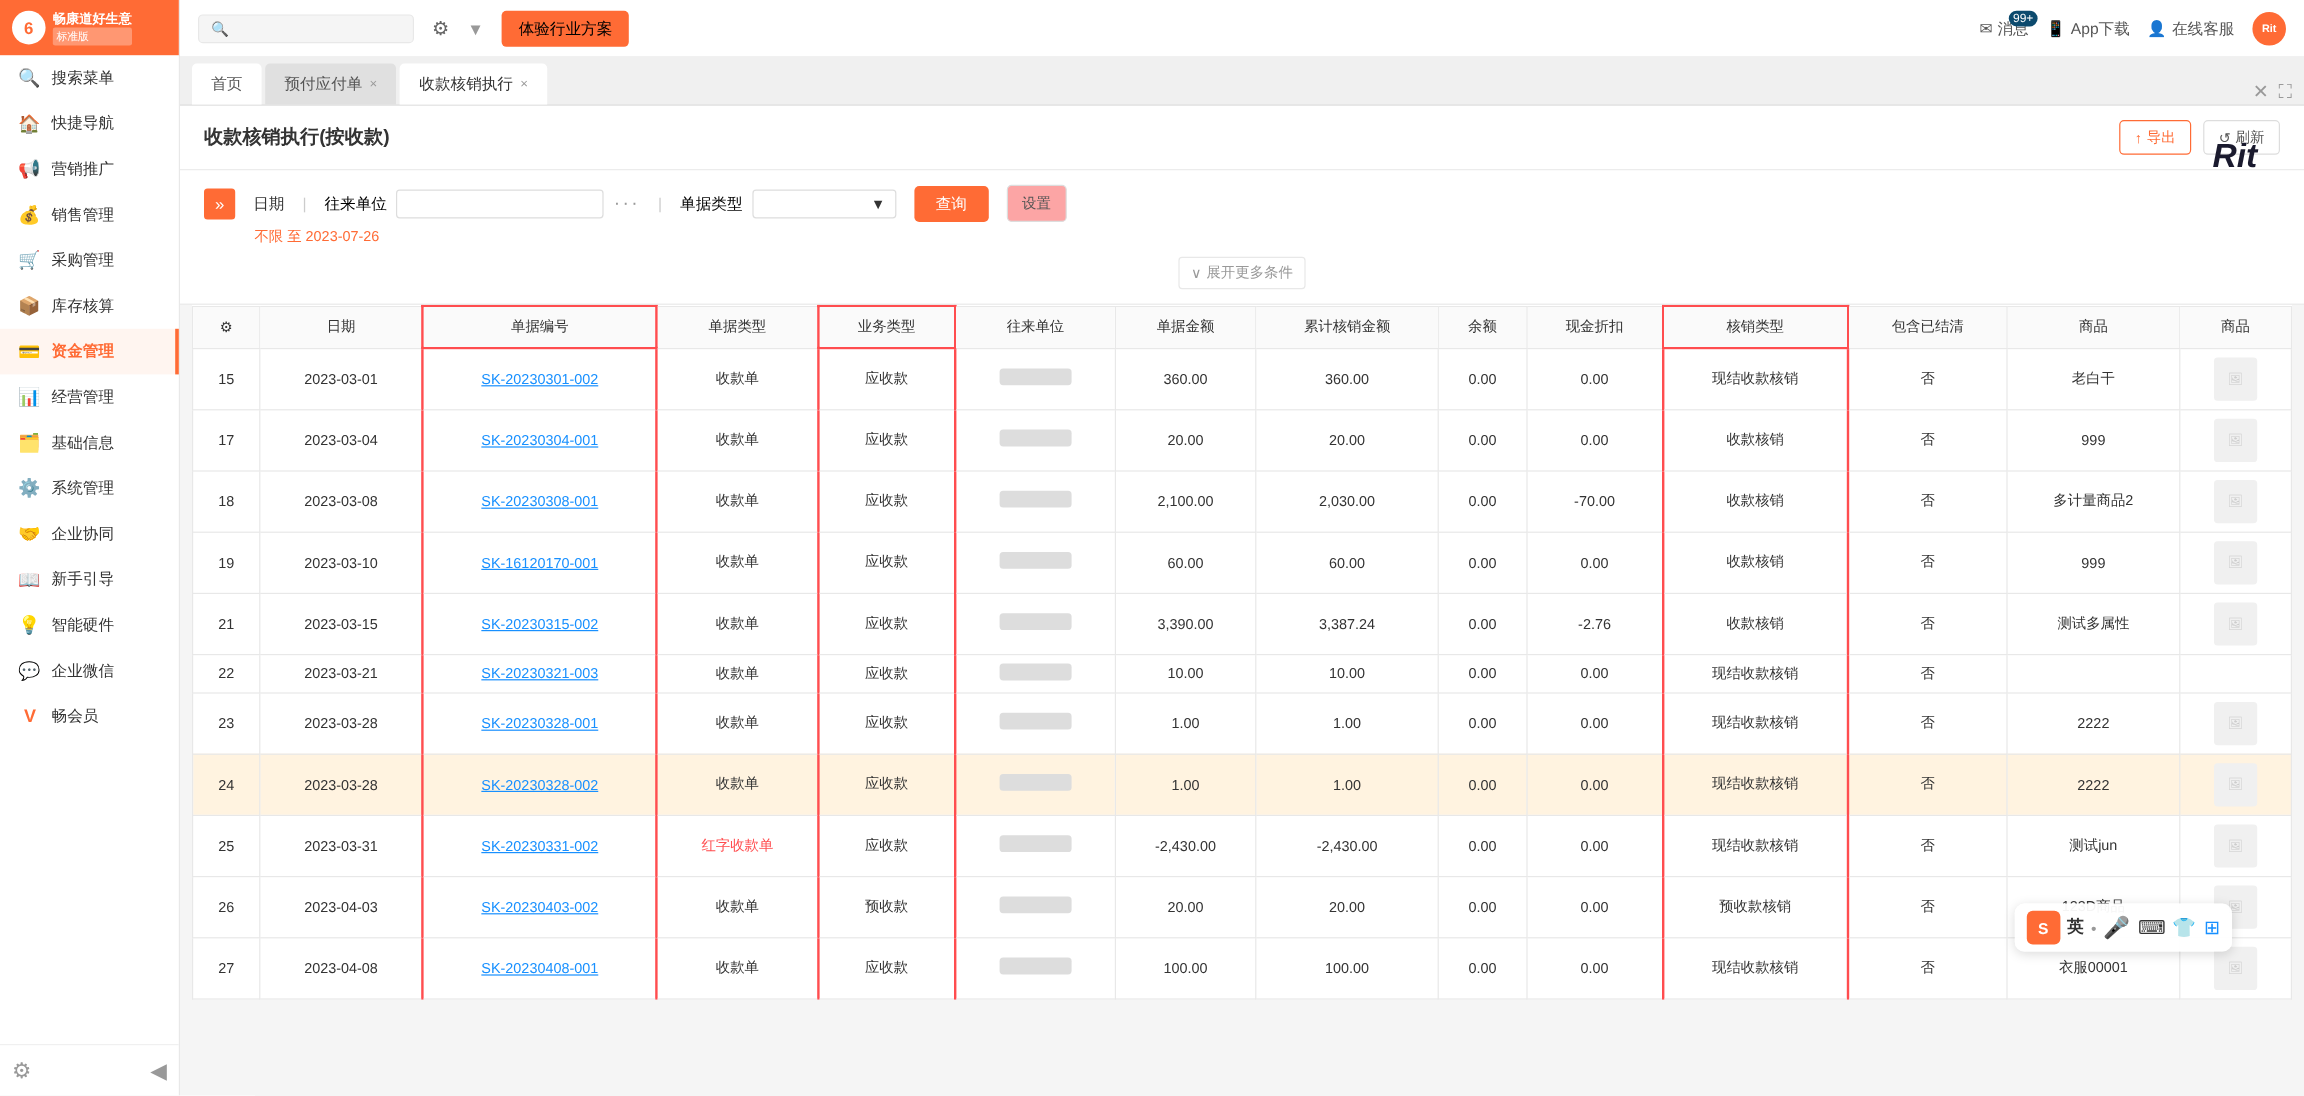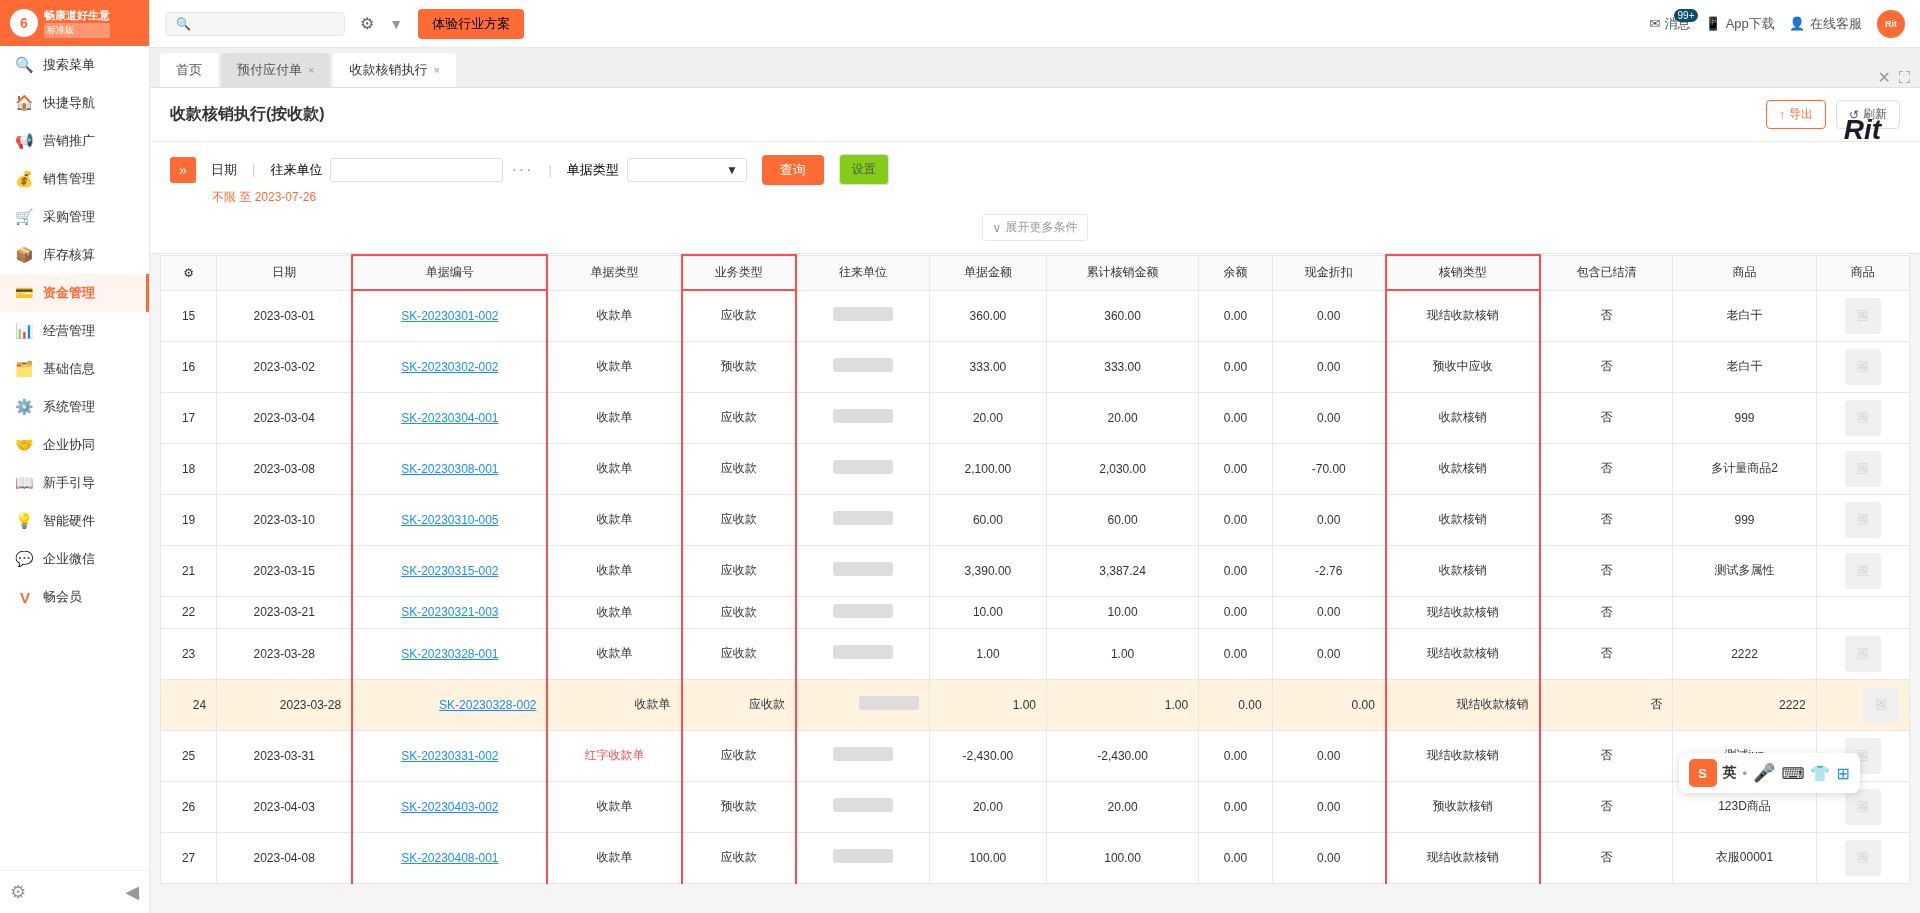--- a/index.html
+++ b/index.html
@@ -53,29 +53,29 @@
     .filter-date-btns { display: flex; gap: 5px; align-items: center; }
     .date-btn { padding: 3px 8px; border: 1px solid #ddd; border-radius: 3px; cursor: pointer; font-size: 12px; color: #555; background: #fff; }
     .date-btn.custom { background: #ff6b35; color: #fff; border-color: #ff6b35; }
     .filter-date-range { color: #ff6b35; font-size: 12px; }
     .filter-sep { color: #ccc; }
     .filter-field { display: flex; align-items: center; gap: 8px; }
     .filter-input { border: 1px solid #ddd; border-radius: 3px; padding: 4px 8px; font-size: 12px; color: #333; min-width: 140px; }
     .filter-dots { color: #999; font-size: 16px; letter-spacing: 2px; cursor: pointer; }
     .filter-select { border: 1px solid #ddd; border-radius: 3px; padding: 4px 8px; font-size: 12px; color: #333; min-width: 120px; display: flex; align-items: center; justify-content: space-between; cursor: pointer; }
     .btn-query { background: #ff6b35; color: #fff; border: none; padding: 6px 18px; border-radius: 4px; cursor: pointer; font-size: 13px; }
-    .btn-settings { border: 1px solid #ddd; color: #555; background: #84cc16; padding: 6px 12px; border-radius: 4px; cursor: pointer; font-size: 12px; }
+    .btn-settings { border: 1px solid #ddd; color: #555; background: #fca5a5; padding: 6px 12px; border-radius: 4px; cursor: pointer; font-size: 12px; }
     .expand-btn { display: flex; align-items: center; gap: 4px; color: #999; font-size: 12px; cursor: pointer; padding: 4px 10px; border: 1px solid #e8e8e8; border-radius: 3px; background: #fff; margin: 8px auto 0; width: fit-content; }
 
     
     .table-area { flex: 1; overflow: auto; padding: 0 10px 10px; }
     .data-table { width: 100%; border-collapse: collapse; background: #fff; font-size: 12px; }
     .data-table th { background: #fafafa; border: 1px solid #e8e8e8; padding: 8px 10px; text-align: center; font-weight: 500; color: #333; white-space: nowrap; position: sticky; top: 0; z-index: 1; }
     .data-table td { border: 1px solid #e8e8e8; padding: 7px 10px; text-align: center; color: #333; white-space: nowrap; }
-    .data-table tr.highlighted td { background: #fff3e0; text-align: right; }
+    .data-table tr.highlighted td { background: #fff3e0; }
     .link { color: #1890ff; text-decoration: underline; cursor: pointer; }
     .negative { color: #ff4d4f; }
     .blurred { color: transparent; text-shadow: 0 0 6px rgba(0,0,0,0.3); background: #ddd; border-radius: 3px; display: inline-block; min-width: 60px; height: 14px; }
 
     
     .table-area::-webkit-scrollbar { height: 8px; width: 6px; }
     .table-area::-webkit-scrollbar-track { background: #f0f0f0; }
     .table-area::-webkit-scrollbar-thumb { background: #ccc; border-radius: 4px; }
 
     th.col-singleno { border: 2px solid #ff4d4f !important; }
@@ -303,36 +303,20 @@
               <td>360.00</td>
               <td>360.00</td>
               <td>0.00</td>
               <td>0.00</td>
               <td class="col-canceltype">现结收款核销</td>
               <td>否</td>
               <td>老白干</td>
               <td><div class="img-thumb">🖼</div></td>
             </tr>
             <tr>
-              <td>16</td>
-              <td>2023-03-02</td>
-              <td class="col-singleno"><a class="link">SK-20230302-002</a></td>
-              <td>收款单</td>
-              <td class="col-biztype">预收款</td>
-              <td><span class="blurred"></span></td>
-              <td>333.00</td>
-              <td>333.00</td>
-              <td>0.00</td>
-              <td>0.00</td>
-              <td class="col-canceltype">预收中应收</td>
-              <td>否</td>
-              <td>老白干</td>
-              <td><div class="img-thumb">🖼</div></td>
-            </tr>
-            <tr>
               <td>17</td>
               <td>2023-03-04</td>
               <td class="col-singleno"><a class="link">SK-20230304-001</a></td>
               <td>收款单</td>
               <td class="col-biztype">应收款</td>
               <td><span class="blurred"></span></td>
               <td>20.00</td>
               <td>20.00</td>
               <td>0.00</td>
               <td>0.00</td>
@@ -353,21 +337,21 @@
               <td>0.00</td>
               <td class="negative">-70.00</td>
               <td class="col-canceltype">收款核销</td>
               <td>否</td>
               <td>多计量商品2</td>
               <td><div class="img-thumb">🖼</div></td>
             </tr>
             <tr>
               <td>19</td>
               <td>2023-03-10</td>
-              <td class="col-singleno"><a class="link">SK-20230310-005</a></td>
+              <td class="col-singleno"><a class="link">SK-16120170-001</a></td>
               <td>收款单</td>
               <td class="col-biztype">应收款</td>
               <td><span class="blurred"></span></td>
               <td>60.00</td>
               <td>60.00</td>
               <td>0.00</td>
               <td>0.00</td>
               <td class="col-canceltype">收款核销</td>
               <td>否</td>
               <td>999</td>

